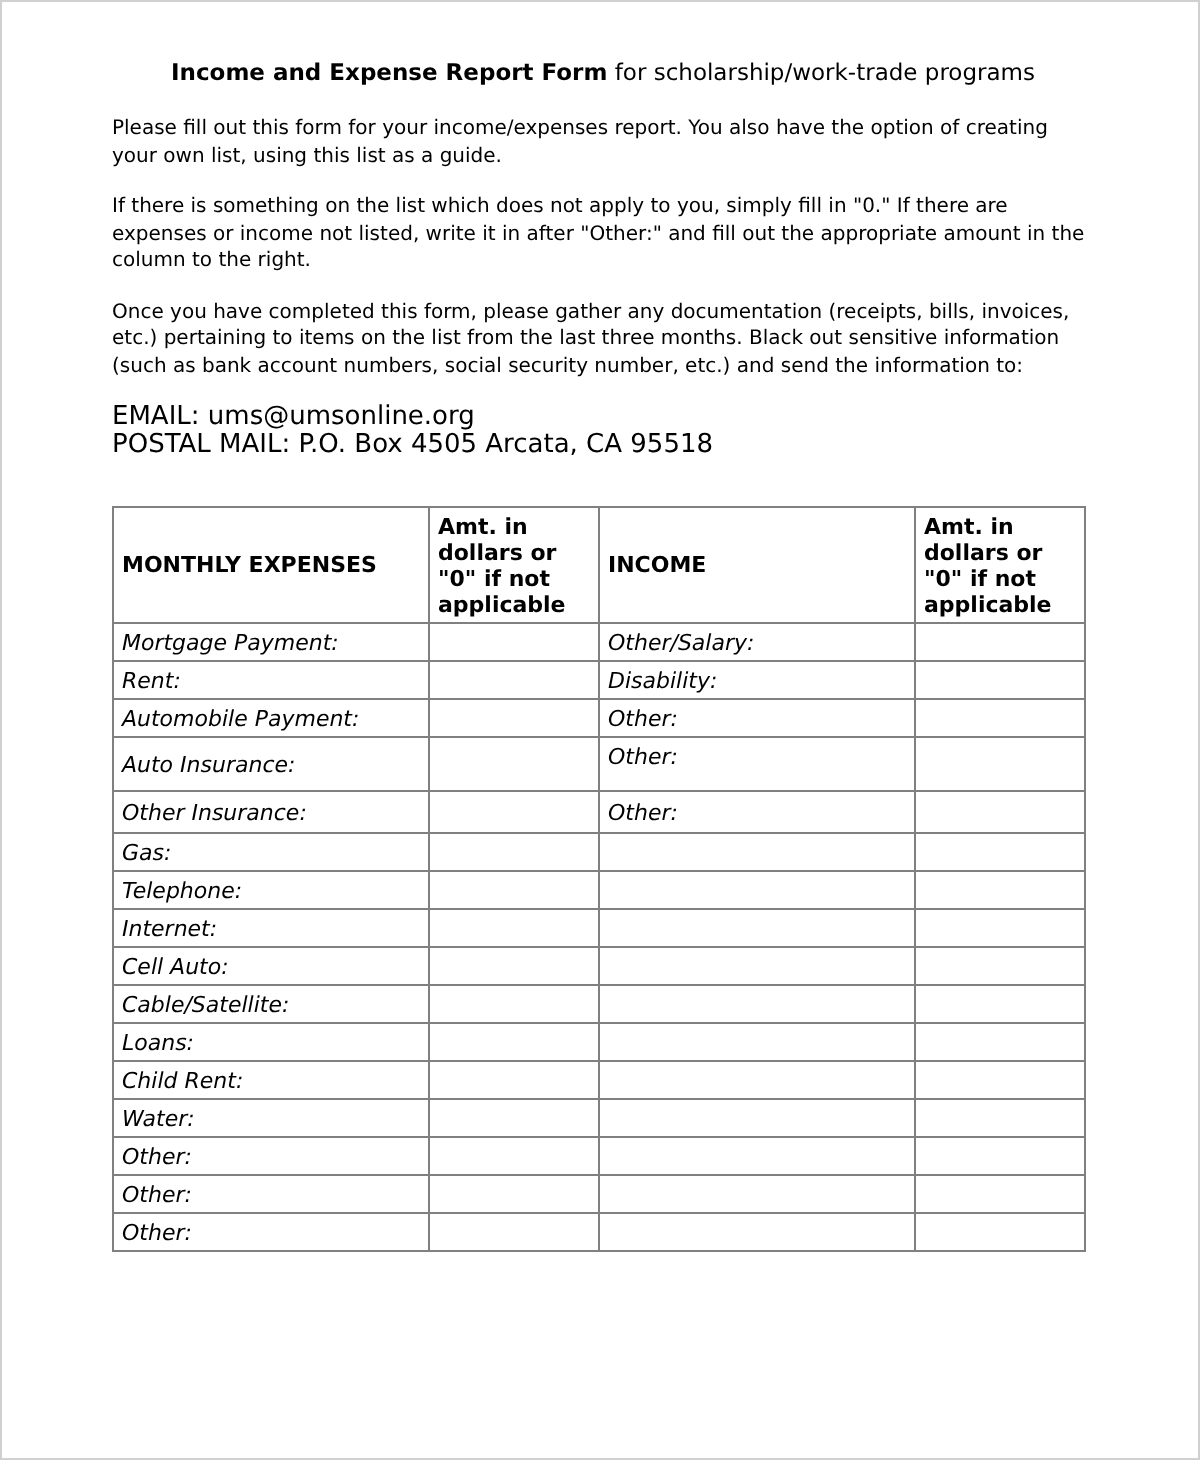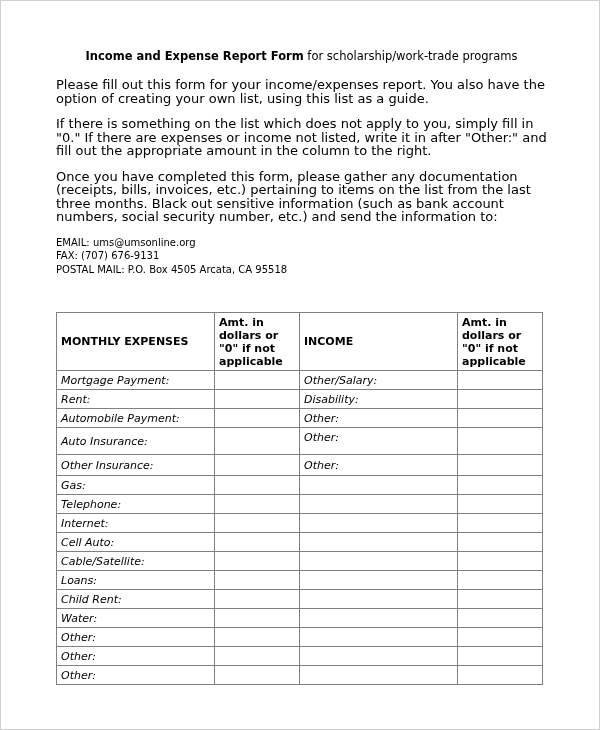--- a/index.html
+++ b/index.html
@@ -3,39 +3,39 @@
 <meta charset="utf-8">
 <style>
   * { margin: 0; padding: 0; box-sizing: border-box; }
   html, body { background: #ffffff; }
   body { font-family: "DejaVu Sans", "Liberation Sans", sans-serif; color: #000; }
   .page {
     width: 600px;
     height: 730px;
     background: #fff;
     border: 1px solid #d0d0d0;
-    padding: 48px 52px 0 55px;
+    padding: 28px 52px 0 55px;
     overflow: hidden;
   }
   .title {
     text-align: center;
     font-size: 11.5px;
     line-height: 14px;
     margin-bottom: 15px;
   }
   .title .bold { font-weight: bold; }
   .para {
-    font-size: 13px;
+    font-size: 10px;
     line-height: 13.5px;
     margin-bottom: 12px;
   }
   .contact {
-    font-size: 10px;
+    font-size: 13px;
     line-height: 13.5px;
-    margin-bottom: 36px;
+    margin-bottom: 24px;
   }
   table.form-table {
     border-collapse: collapse;
     table-layout: fixed;
     width: 486px;
   }
   .form-table th, .form-table td {
     border: 1px solid #808080;
     font-size: 11px;
     line-height: 13px;
@@ -64,21 +64,20 @@
   <div class="title"><span class="bold">Income and Expense Report Form</span><span> for scholarship/work-trade programs</span></div>
 
   <p class="para">Please fill out this form for your income/expenses report.  You also have the option of creating your own list, using this list as a guide.</p>
 
   <p class="para">If there is something on the list which does not apply to you, simply fill in "0."  If there are expenses or income not listed, write it in after "Other:" and fill out the appropriate amount in the column to the right.</p>
 
   <p class="para">Once you have completed this form, please gather any documentation (receipts, bills, invoices, etc.) pertaining to items on the list from the last three months. Black out sensitive information (such as bank account numbers, social security number, etc.) and send the information to:</p>
 
   <div class="contact">
     <div><span>EMAIL:</span> <span>ums@umsonline.org</span></div>
-    <div><span>FAX:</span> <span>(707) 676-9131</span></div>
     <div><span>POSTAL MAIL:</span> <span>P.O. Box 4505 Arcata, CA 95518</span></div>
   </div>
 
   <table class="form-table">
     <colgroup>
       <col class="col-exp">
         <col class="col-amt1">
         <col class="col-inc">
         <col class="col-amt2">
     </colgroup>

